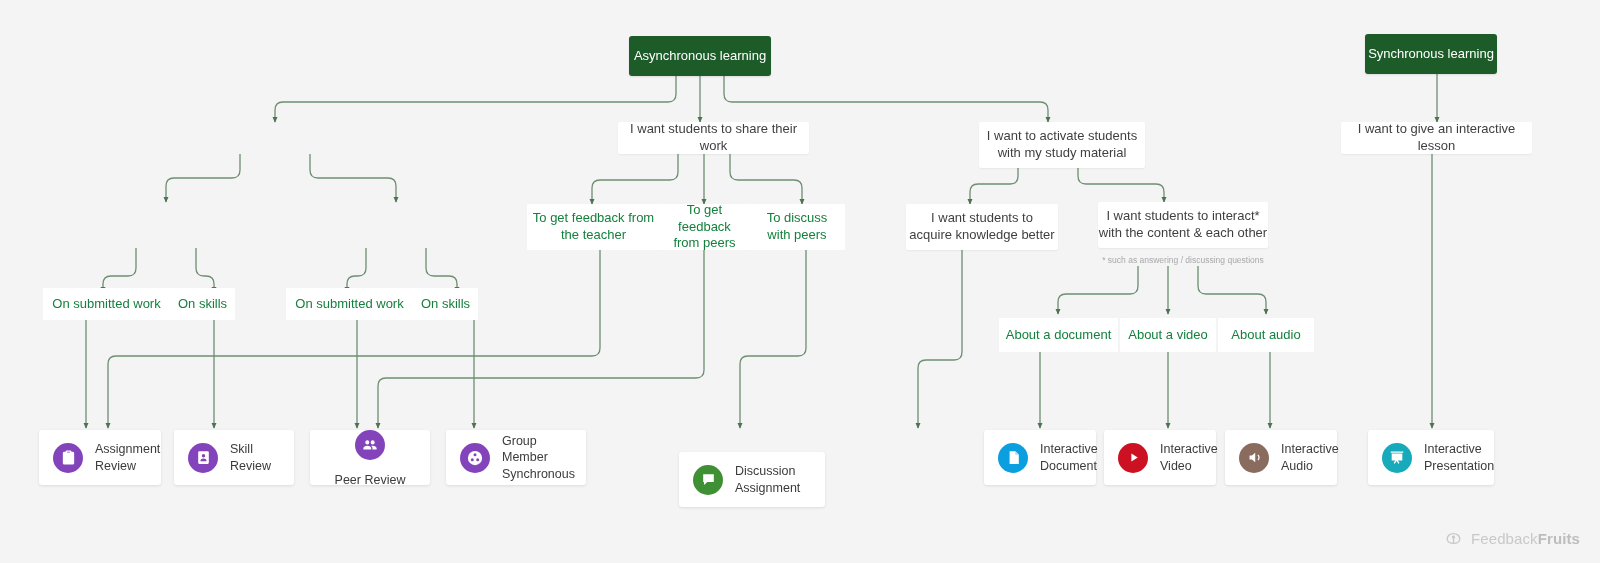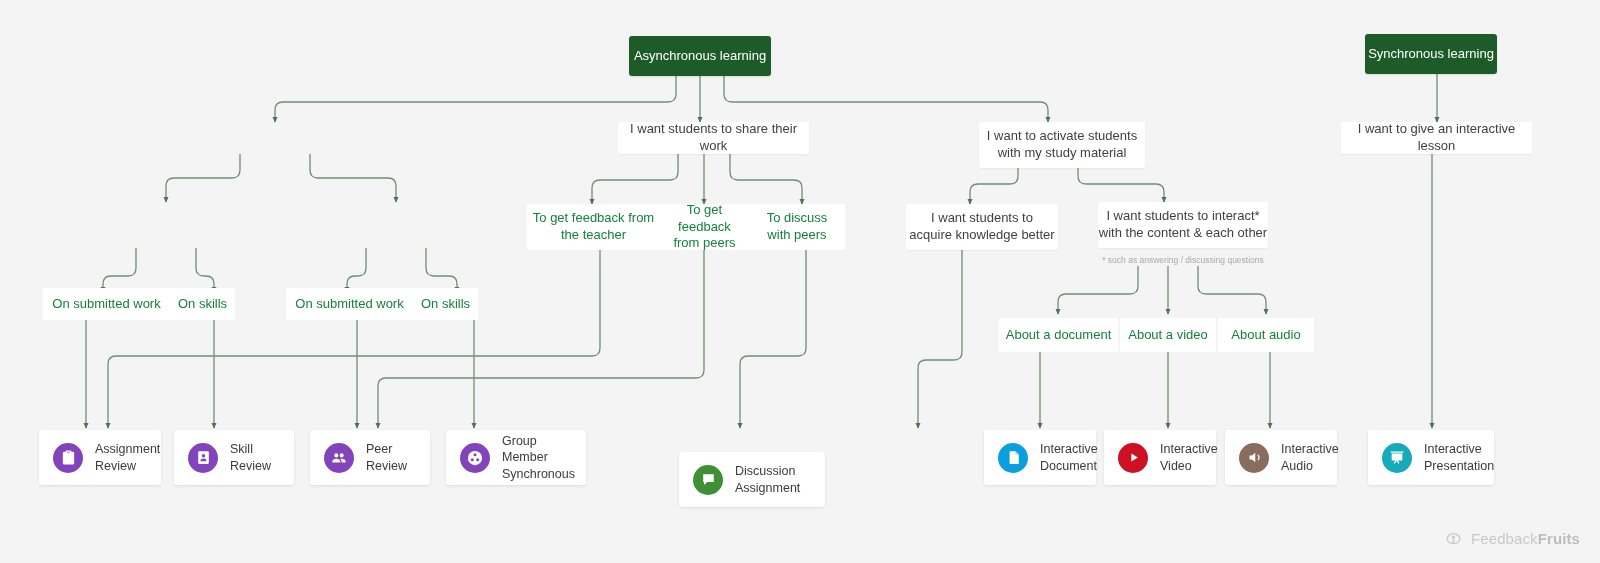--- a/index.html
+++ b/index.html
@@ -252,21 +252,21 @@
 
   <div class="card" style="left:174px; top:430px; width:120px; height:55px;">
     <span class="card-icon" style="background:#8343ba;">
       <svg width="17" height="17" viewBox="0 0 24 24" aria-hidden="true">
         <path fill="#ffffff" d="M6 3h12a1.5 1.5 0 0 1 1.5 1.5v15A1.5 1.5 0 0 1 18 21H6a1.5 1.5 0 0 1-1.5-1.5v-15A1.5 1.5 0 0 1 6 3zm6 4.2a2.4 2.4 0 1 0 0 4.8 2.4 2.4 0 0 0 0-4.8zm0 6.1c-2.3 0-4.2 1.2-4.2 2.6v1.4h8.4v-1.4c0-1.4-1.9-2.6-4.2-2.6z"></path>
       </svg>
     </span>
     <span class="card-label" style="white-space:pre-line;">Skill Review</span>
   </div>
 
-  <div class="card" style="left:310px; top:430px; width:120px; height:55px;">
+  <div class="card" style="left:310px; top:430px; width:120px; height:55px;flex-direction:column;">
     <span class="card-icon" style="background:#8343ba;">
       <svg width="18" height="18" viewBox="0 0 24 24" aria-hidden="true">
         <path fill="#ffffff" d="M8.4 11.2a2.7 2.7 0 1 0 0-5.4 2.7 2.7 0 0 0 0 5.4zm7.2 0a2.7 2.7 0 1 0 0-5.4 2.7 2.7 0 0 0 0 5.4zM8.4 12.9c-2.6 0-5.2 1.3-5.2 3.1v2h10.4v-2c0-1.8-2.6-3.1-5.2-3.1zm7.2 0c-.7 0-1.5.1-2.2.3 1.2.8 1.9 1.8 1.9 2.8v2h5.5v-2c0-1.8-2.6-3.1-5.2-3.1z"></path>
       </svg>
     </span>
     <span class="card-label" style="white-space:pre-line;">Peer Review</span>
   </div>
 
   <div class="card" style="left:446px; top:430px; width:140px; height:55px;">
     <span class="card-icon" style="background:#8343ba;">

